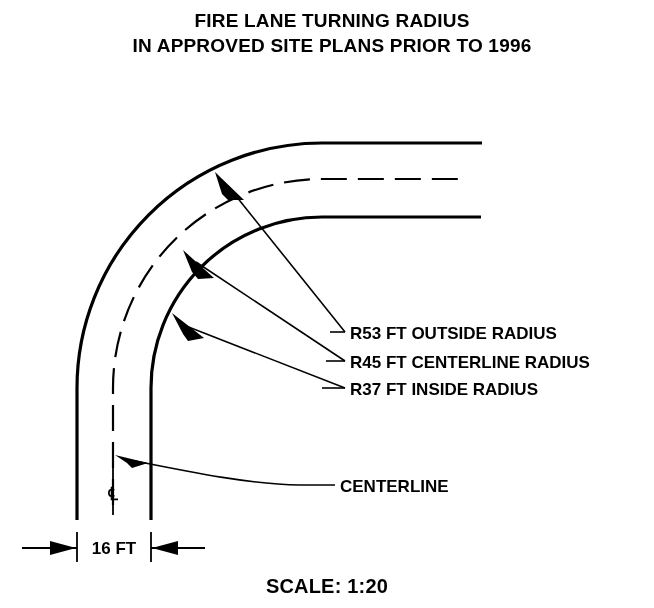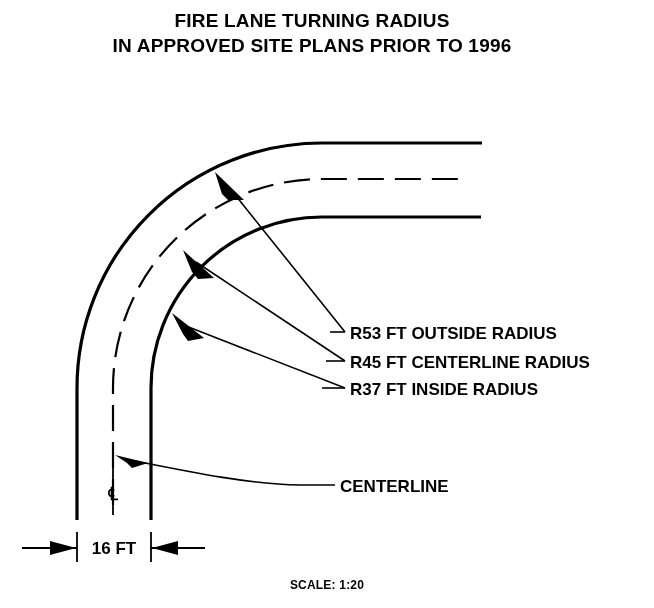--- a/index.html
+++ b/index.html
@@ -22,37 +22,38 @@
     width: 654px;
     height: 608px;
     background: #ffffff;
   }
   .title-block {
     position: absolute;
     left: 0;
     top: 8px;
     width: 624px;
     text-align: center;
+    padding-left: 20px;
   }
   .title-line {
     font-size: 19px;
     font-weight: bold;
     letter-spacing: 0.2px;
     line-height: 25px;
     white-space: nowrap;
   }
   .scale-block {
     position: absolute;
     left: 0;
     top: 575px;
     width: 654px;
     text-align: center;
   }
   .scale-text {
-    font-size: 12px;
+    font-size: 20px;
     font-weight: bold;
     letter-spacing: 0.2px;
   }
   svg.drawing {
     position: absolute;
     left: 0;
     top: 0;
     width: 654px;
     height: 608px;
   }

